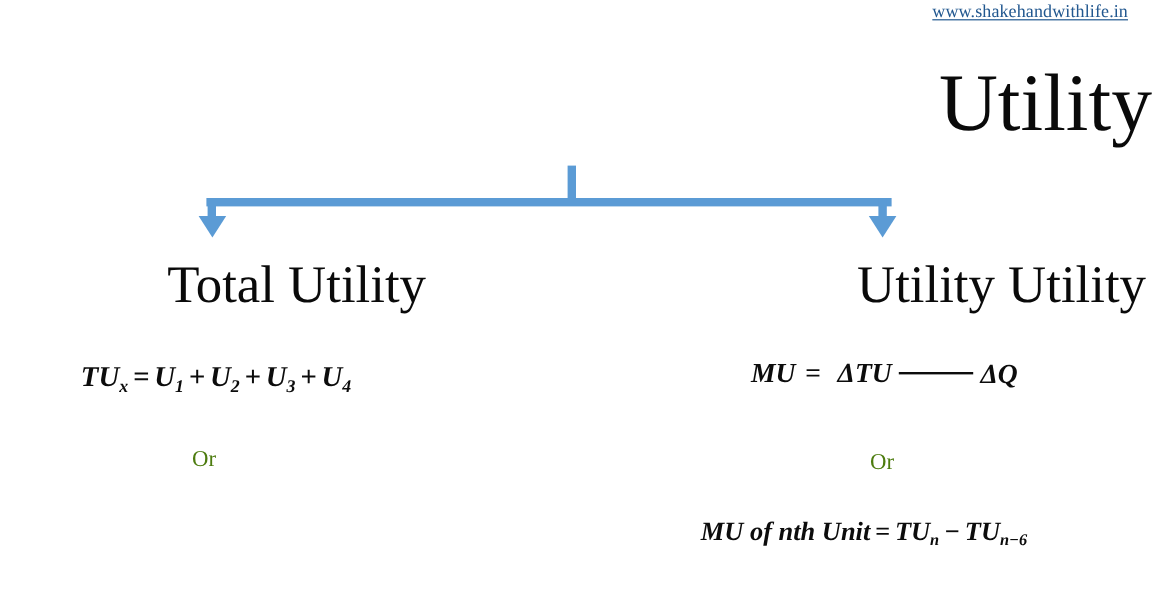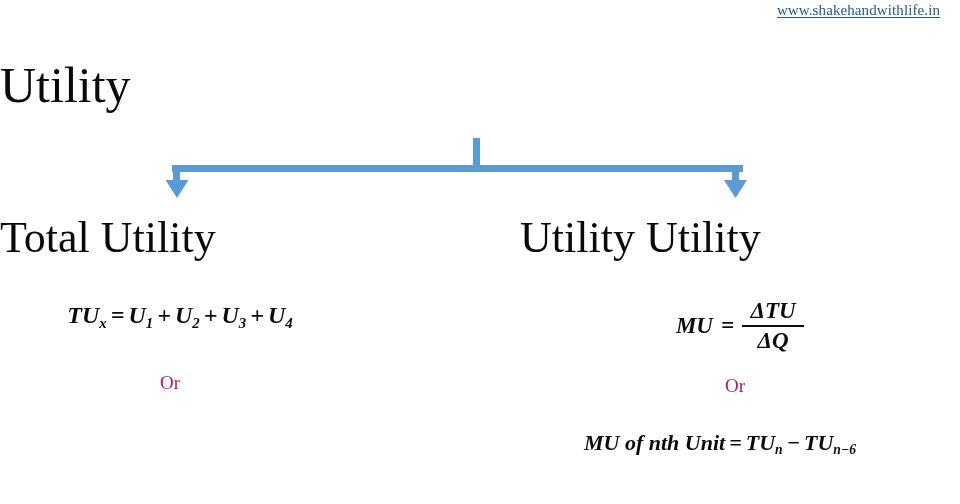--- a/index.html
+++ b/index.html
@@ -36,35 +36,35 @@
     text-underline-offset: 2px;
     white-space: nowrap;
   }
 
   
   .root-title {
     position: absolute;
     left: 0;
     top: 42px;
     width: 960px;
-    text-align: left;
-    font-size: 50px;
+    text-align: right;
+    font-size: 68px;
     line-height: 86px;
     font-weight: 400;
     font-family: "Liberation Serif", "DejaVu Serif", serif;
     color: #0a0a0a;
   }
 
   
   .connector { position: absolute; left: 0; top: 0; width: 960px; height: 504px; pointer-events: none; }
 
   
   .branch-label {
     position: absolute;
-    text-align: left;
+    text-align: right;
     font-size: 44px;
     line-height: 52px;
     font-weight: 400;
     font-family: "Liberation Serif", "DejaVu Serif", serif;
     color: #0a0a0a;
     white-space: nowrap;
   }
   .branch-left  { left: 0px;   top: 212px; width: 355px; }
   .branch-right { left: 520px; top: 212px; width: 435px; }
 
@@ -89,21 +89,21 @@
 
   .f-tu1 { left: 0px;  top: 302px; width: 360px; font-size: 24px; }
   .f-tu2 { left: 0px;  top: 430px; width: 360px; font-size: 24px; }
 
   .or-word {
     position: absolute;
     font-family: "Liberation Serif", "DejaVu Serif", serif;
     font-style: normal;
     font-weight: 400;
     font-size: 19px;
-    color: #be185d;
+    color: #4d7c0f;
     text-align: center;
   }
   .or-left  { left: 110px; top: 372px; width: 120px; }
   .or-right { left: 675px; top: 375px; width: 120px; }
 
   
   .f-mu-frac {
     position: absolute;
     left: 600px;
     top: 298px;
@@ -114,21 +114,21 @@
     justify-content: center;
     font-family: "Liberation Serif", "DejaVu Serif", serif;
     font-style: italic;
     font-weight: 700;
     color: #0c0c0c;
   }
   .f-mu-frac .lhs { white-space: nowrap; }
   .f-mu-frac .eq { padding: 0 8px; }
   .frac {
     display: inline-flex;
-    flex-direction: column;
+    flex-direction: row;
     align-items: center;
     justify-content: center;
     vertical-align: middle;
     line-height: 1.12;
   }
   .frac .num { padding: 0 6px 1px 6px; white-space: nowrap; }
   .frac .bar {
     width: 100%;
     min-width: 62px;
     height: 2px;

